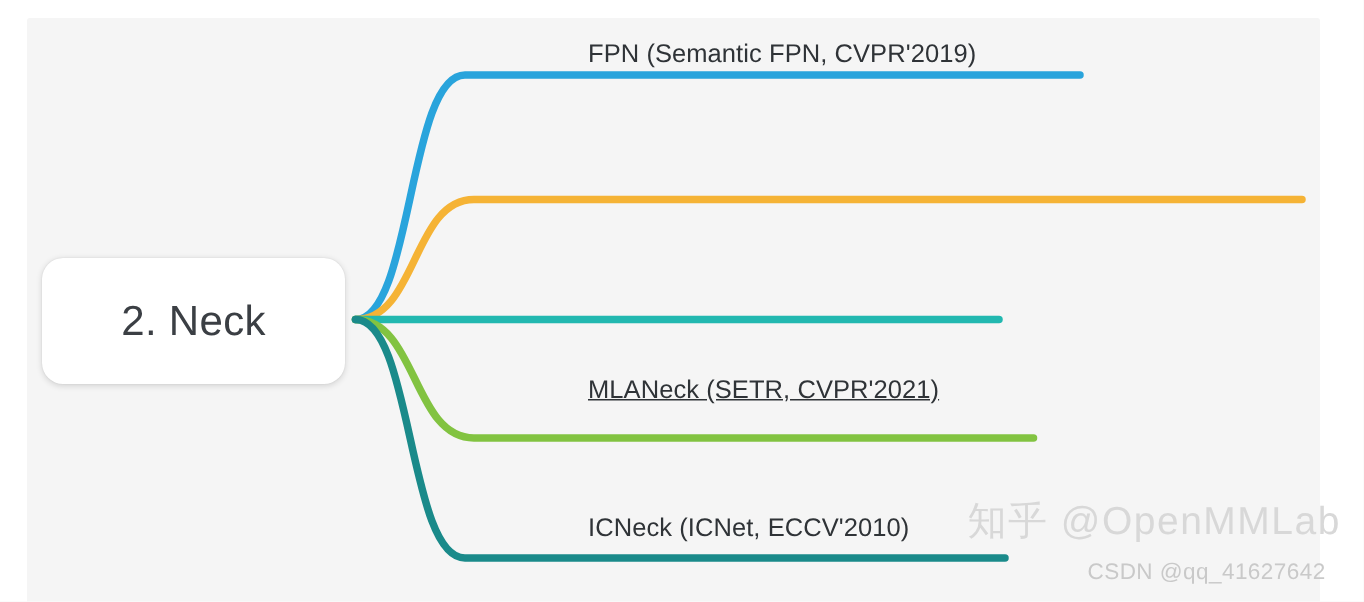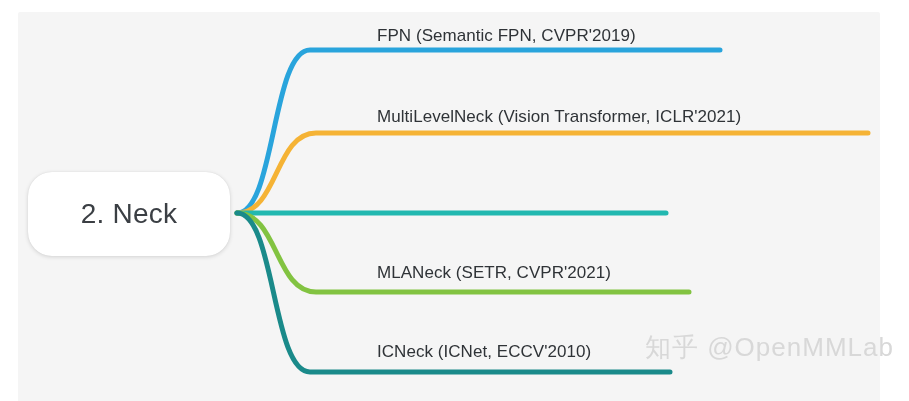--- a/index.html
+++ b/index.html
@@ -47,46 +47,47 @@
   }
 
   
   #root-node {
     position: absolute;
     left: 28px;
     top: 172px;
     width: 202px;
     height: 84px;
     background: #ffffff;
-    border-radius: 24px;
+    border-radius: 14px;
     box-shadow: 0 1px 4px rgba(0,0,0,0.14), 0 0 1px rgba(0,0,0,0.10);
     display: flex;
     align-items: center;
     justify-content: center;
   }
   #root-node .root-label {
     font-size: 28px;
     color: #3b3f44;
     letter-spacing: 0.2px;
     font-weight: 400;
     white-space: nowrap;
   }
 
   
   .branch-label {
     position: absolute;
     font-size: 17px;
     color: #2f3337;
     white-space: nowrap;
     letter-spacing: 0.05px;
+    margin-left: 15px;
   }
   .lbl-0 { left: 377px; top: 26px;  }
   .lbl-1 { left: 377px; top: 107px; }
   .lbl-2 { left: 377px; top: 186px; }
-  .lbl-3 { left: 377px; top: 263px; }
+  .lbl-3 { left: 377px; top: 250px; text-decoration: underline; }
   .lbl-4 { left: 377px; top: 342px; }
 
   
   #wm-zhihu {
     position: absolute;
     left: 645px;
     top: 330px;
     font-size: 26px;
     color: #d8d8d8;
     white-space: nowrap;
@@ -115,19 +116,19 @@
     <path d="M237,213 L666,213" stroke="#22B8B0" stroke-width="5"></path>
     <path d="M237,213 C278,213 275,292 316,292 L689,292" stroke="#82C341" stroke-width="5"></path>
     <path d="M237,213 C275,213 272,372 310,372 L670,372" stroke="#1A8A8A" stroke-width="5"></path>
   </svg>
 
   <div id="root-node">
     <span class="root-label">2. Neck</span>
   </div>
 
   <div class="branch-label lbl-0">FPN (Semantic FPN, CVPR'2019)</div>
-  <div class="branch-label lbl-1">MultiLevelNeck (Vision Transformer, ICLR'2021)</div>
   <div class="branch-label lbl-3">MLANeck (SETR, CVPR'2021)</div>
   <div class="branch-label lbl-4">ICNeck (ICNet, ECCV'2010)</div>
 
   <div id="wm-zhihu">知乎 @OpenMMLab</div>
+  <div id="wm-csdn">CSDN @qq_41627642</div>
 
 </div>
 
 </body></html>

